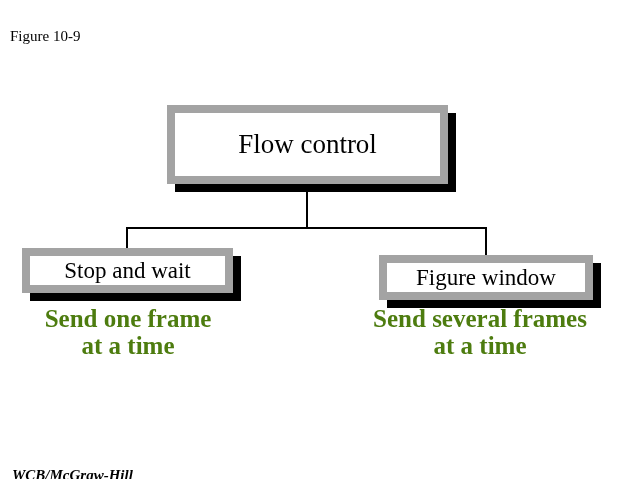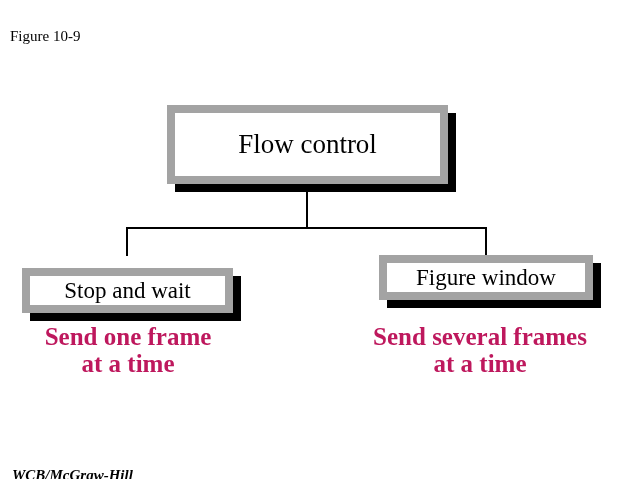--- a/index.html
+++ b/index.html
@@ -41,21 +41,21 @@
     width: 281px;
     height: 79px;
     font-size: 27px;
   }
   .child-box {
     height: 45px;
     font-size: 23px;
   }
   .child-box.left {
     left: 22px;
-    top: 248px;
+    top: 228px;
     width: 211px;
   }
   .child-box.right {
     left: 379px;
     top: 235px;
     width: 214px;
   }
   .line {
     position: absolute;
     background: #000000;
@@ -79,26 +79,26 @@
     height: 29px;
   }
   .drop-right {
     left: 485px;
     top: 207px;
     width: 2px;
     height: 28px;
   }
   .caption {
     position: absolute;
-    top: 303px;
+    top: 285px;
     text-align: center;
     font-weight: bold;
     font-size: 25px;
     line-height: 27px;
-    color: #be185d;
+    color: #4d7c0f;
   }
   .caption.left {
     left: 8px;
     width: 240px;
   }
   .caption.right {
     left: 339px;
     width: 282px;
   }
   .footer {

